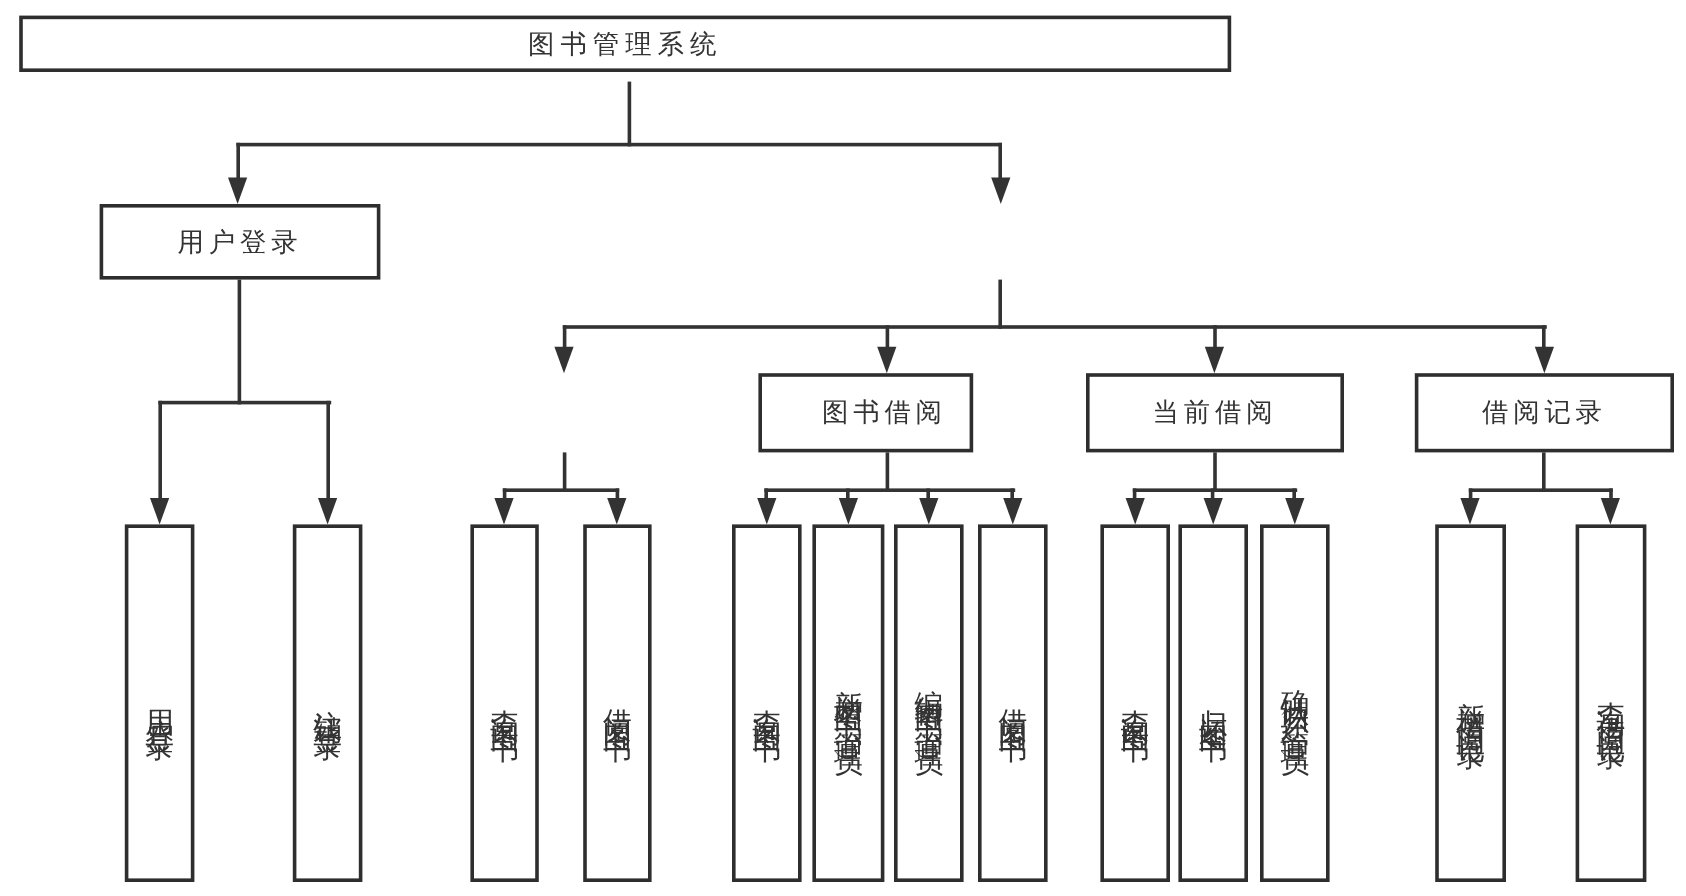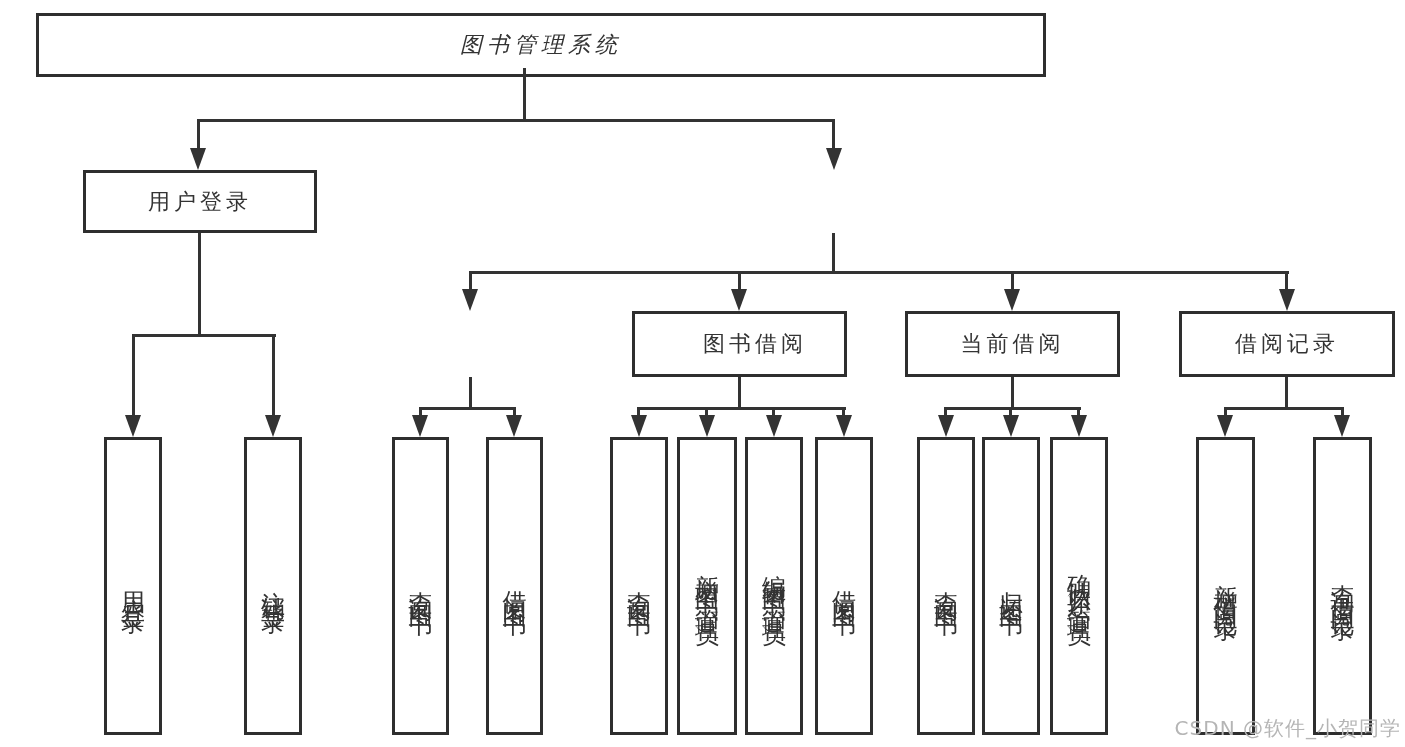--- a/index.html
+++ b/index.html
@@ -53,21 +53,21 @@
     color:#b5b5b5;
     letter-spacing:1px;
     white-space:nowrap;
   }
 </style>
 </head>
 <body>
 
 <div class="canvas">
 
-  <div class="hbox" style="left:36px;top:13px;width:1010px;height:64px;letter-spacing:5px;font-style:italic;">
+  <div class="hbox" style="left:16px;top:13px;width:1010px;height:47px;letter-spacing:5px;">
     <span>图书管理系统</span>
   </div>
 
   <div class="vline" style="left:523px;top:68px;height:54px;"></div>
   <div class="hline" style="left:197px;top:119px;width:638px;"></div>
   <div class="vline" style="left:197px;top:119px;height:31px;"></div>
   <div class="arrow" style="left:190px;top:148px;"></div>
   <div class="vline" style="left:832px;top:119px;height:31px;"></div>
   <div class="arrow" style="left:826px;top:148px;"></div>
 
@@ -86,21 +86,21 @@
   <div class="hline" style="left:469px;top:271px;width:820px;"></div>
   <div class="vline" style="left:469px;top:271px;height:20px;"></div>
   <div class="arrow" style="left:462px;top:289px;"></div>
   <div class="vline" style="left:738px;top:271px;height:20px;"></div>
   <div class="arrow" style="left:731px;top:289px;"></div>
   <div class="vline" style="left:1011px;top:271px;height:20px;"></div>
   <div class="arrow" style="left:1004px;top:289px;"></div>
   <div class="vline" style="left:1285px;top:271px;height:20px;"></div>
   <div class="arrow" style="left:1279px;top:289px;"></div>
 
-  <div class="hbox" style="left:632px;top:311px;width:215px;height:66px;padding-left:31px;">
+  <div class="hbox" style="left:632px;top:311px;width:179px;height:66px;padding-left:31px;">
     <span>图书借阅</span>
   </div>
   <div class="hbox" style="left:1179px;top:311px;width:216px;height:66px;">
     <span>借阅记录</span>
   </div>
   <div class="hbox" style="left:905px;top:311px;width:215px;height:66px;">
     <span>当前借阅</span>
   </div>
 
   <div class="vline" style="left:469px;top:377px;height:33px;"></div>
@@ -174,15 +174,14 @@
     <span>确认归还（管理员）</span>
   </div>
 
   <div class="vbox" style="left:1196px;width:59px;">
     <span>新增借阅记录</span>
   </div>
   <div class="vbox" style="left:1313px;width:59px;">
     <span>查询借阅记录</span>
   </div>
 
-  <div class="watermark">CSDN @软件_小贺同学</div>
 
 </div>
 
 </body></html>

